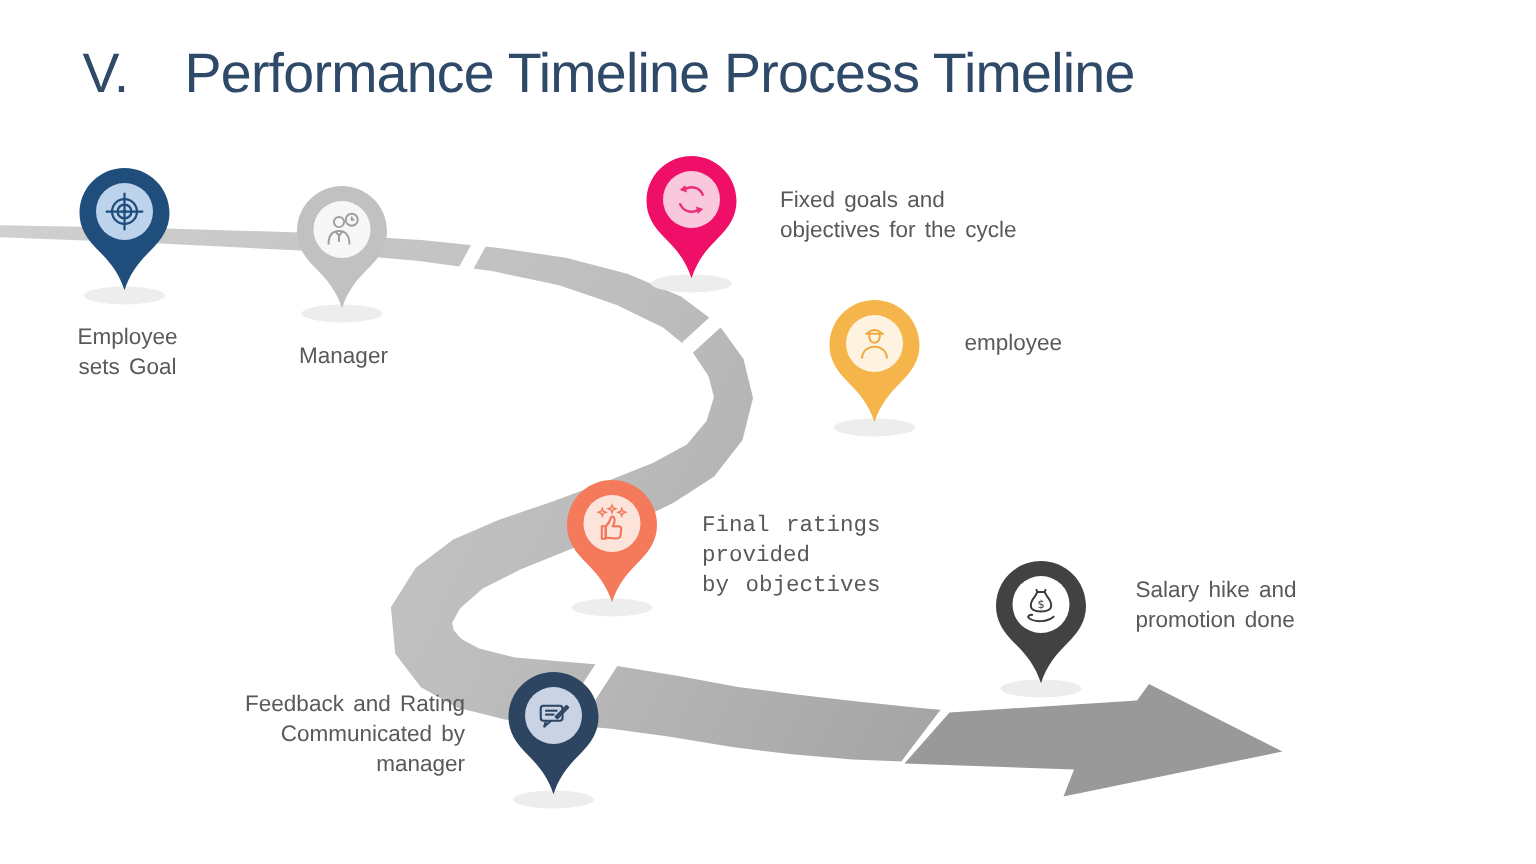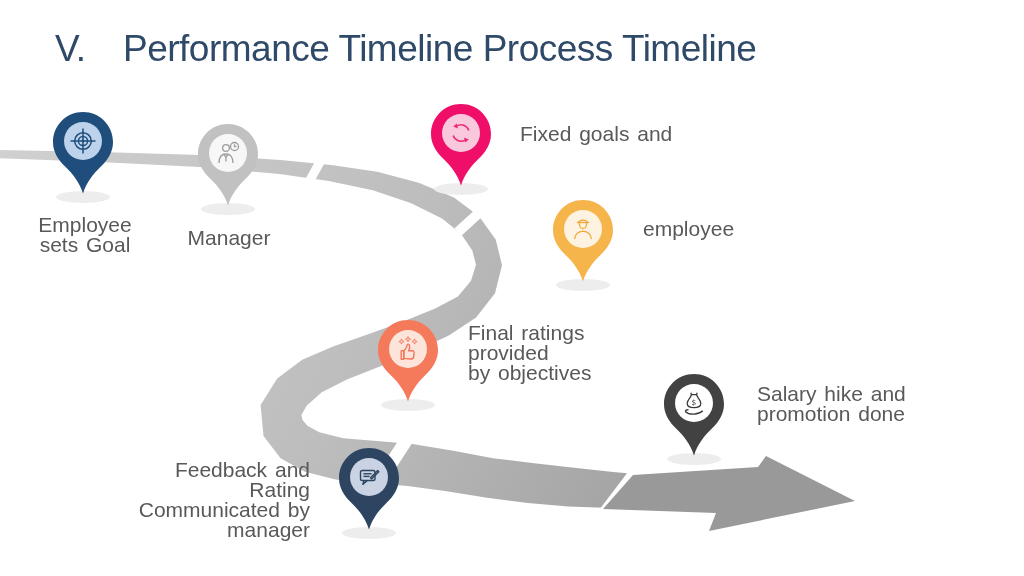--- a/index.html
+++ b/index.html
@@ -2,21 +2,21 @@
 <html><head>
 <meta charset="utf-8">
 <style>
   html,body{margin:0;padding:0;width:1024px;height:576px;background:#fff;overflow:hidden;
     font-family:"Liberation Sans", sans-serif;}
   #slide{position:relative;width:1024px;height:576px;background:#fff;}
   #scene{position:absolute;left:0;top:0;width:1024px;height:576px;}
   .title-wrap{position:absolute;left:55px;top:28px;display:flex;align-items:flex-start;
     font-size:37px;font-weight:300;color:#2F4968;letter-spacing:-0.5px;white-space:nowrap;}
   .title-number{display:inline-block;width:68px;}
-  .step-label{position:absolute;font-size:21px;line-height:20px;color:#595959;word-spacing:2px;}
+  .step-label{position:absolute;font-size:15px;line-height:20px;color:#595959;word-spacing:2px;}
   .al-c{text-align:center;}
   .al-l{text-align:left;}
   .al-r{text-align:right;}
 </style>
 </head>
 <body>
 
 <div id="slide">
 
   <svg id="scene" viewBox="0 0 1024 576">
@@ -159,27 +159,28 @@
     <div>Employee</div>
     <div>sets Goal</div>
   </div>
 
   <div class="step-label al-c" style="left:168px;top:228px;width:122px;">
     <div>Manager</div>
   </div>
 
   <div class="step-label al-l" style="left:520px;top:124px;width:210px;">
     <div>Fixed goals and</div>
+    <div>objectives for the cycle</div>
   </div>
 
   <div class="step-label al-l" style="left:643px;top:219px;width:190px;">
     <div>employee</div>
   </div>
 
-  <div class="step-label al-l" style="left:468px;top:323px;width:200px;">
+  <div class="step-label al-l" style="left:468px;top:341px;width:200px;font-family:Liberation Mono, monospace;">
     <div>Final ratings provided</div>
     <div>by objectives</div>
   </div>
 
   <div class="step-label al-l" style="left:757px;top:384px;width:170px;">
     <div>Salary hike and</div>
     <div>promotion done</div>
   </div>
 
   <div class="step-label al-r" style="left:110px;top:460px;width:200px;">

